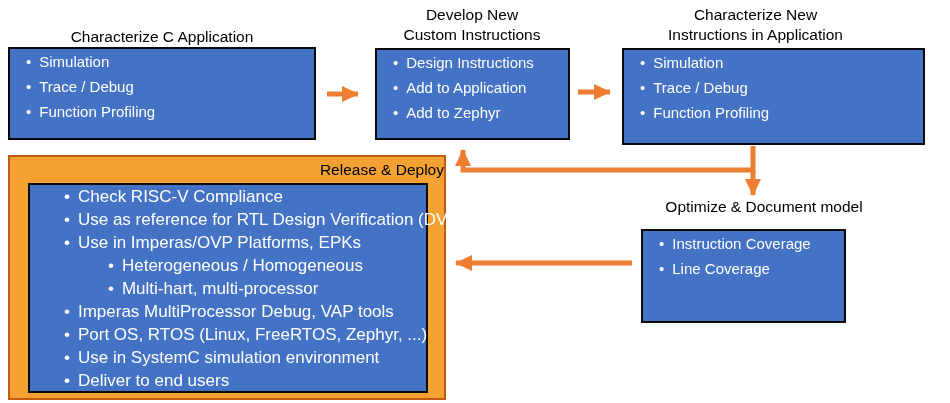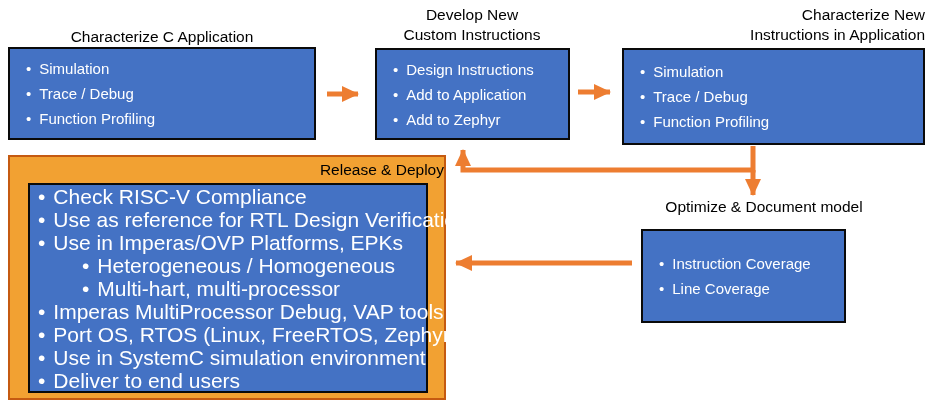--- a/index.html
+++ b/index.html
@@ -7,21 +7,21 @@
     position:relative;width:950px;height:403px;background:#ffffff;
     font-family:"Liberation Sans",sans-serif;overflow:hidden;
   }
   .title{
     position:absolute;text-align:center;color:var(--title-text,#000);
     font-size:15.5px;line-height:20px;white-space:nowrap;
   }
   .box{
     position:absolute;background:var(--box-fill,#4472C4);
     border:2px solid var(--box-border,#000);box-sizing:border-box;
-    display:flex;flex-direction:column;justify-content:center;
+    display:flex;flex-direction:column;justify-content:flex-start;
   }
   .box ul{list-style:none;margin:0;padding:0 0 0 16px;}
   .box li{
     color:var(--item-text,#fff);font-size:15px;line-height:25px;white-space:nowrap;
   }
   .blt{display:inline-block;margin-right:8px;}
   .panel{
     position:absolute;left:8px;top:155px;width:438px;height:245px;
     background:var(--panel-fill,#F2A132);border:2px solid var(--panel-border,#C55A11);
     box-sizing:border-box;
@@ -30,21 +30,21 @@
     text-align:right;color:var(--title-text,#000);font-size:15.5px;
     line-height:24px;padding-top:1px;
   }
   .panel-box{
     position:absolute;left:18px;top:26px;width:400px;height:210px;
     background:var(--box-fill,#4472C4);border:2px solid var(--box-border,#000);
     box-sizing:border-box;display:flex;flex-direction:column;justify-content:center;
   }
   .panel-box ul{list-style:none;margin:0;padding:0 0 0 8px;}
   .panel-box li{
-    color:var(--item-text,#fff);font-size:21px;line-height:23px;white-space:nowrap;
+    color:var(--item-text,#fff);font-size:17px;line-height:23px;white-space:nowrap;margin-left:26px;
   }
   .panel-box li.indent1{padding-left:44px;}
   .arrows{position:absolute;left:0;top:0;pointer-events:none;}
   .arrows .shaft{stroke:var(--arrow,#ED7D31);stroke-width:5;fill:none;}
   .arrows .head{fill:var(--arrow,#ED7D31);}
 </style>
 </head>
 <body>
 
 <div class="canvas">
@@ -78,21 +78,21 @@
     <div>Custom Instructions</div>
   </div>
   <div class="box" style="left:375px;top:48px;width:195px;height:92px;">
     <ul>
       <li><span class="blt">•</span><span>Design Instructions</span></li>
       <li><span class="blt">•</span><span>Add to Application</span></li>
       <li><span class="blt">•</span><span>Add to Zephyr</span></li>
     </ul>
   </div>
 
-  <div class="title" style="left:622px;top:5px;width:303px;text-align:right;">
+  <div class="title" style="left:604px;top:5px;width:303px;">
     <div>Characterize New</div>
     <div>Instructions in Application</div>
   </div>
   <div class="box" style="left:622px;top:48px;width:303px;height:97px;">
     <ul>
       <li><span class="blt">•</span><span>Simulation</span></li>
       <li><span class="blt">•</span><span>Trace / Debug</span></li>
       <li><span class="blt">•</span><span>Function Profiling</span></li>
     </ul>
   </div>

